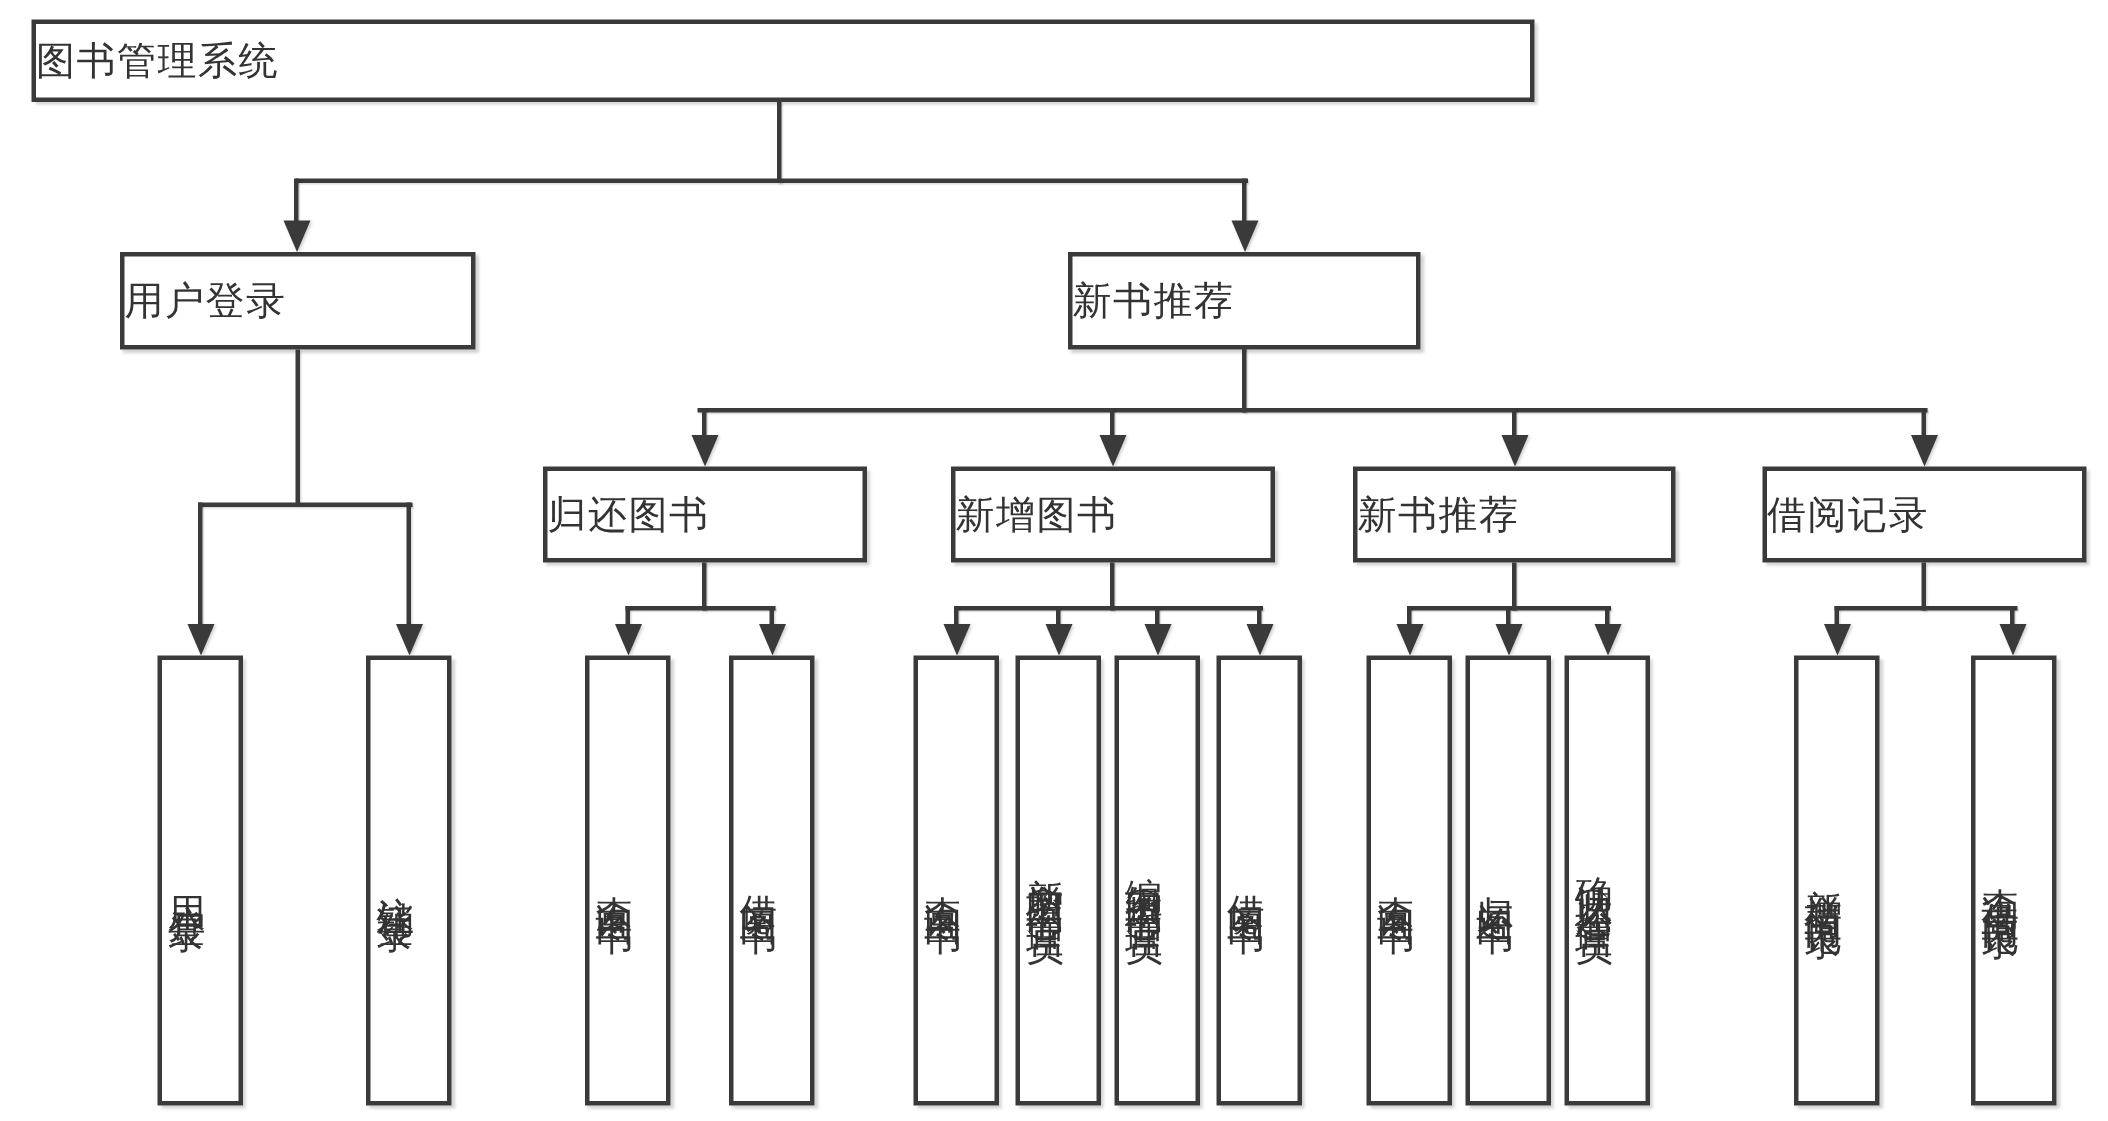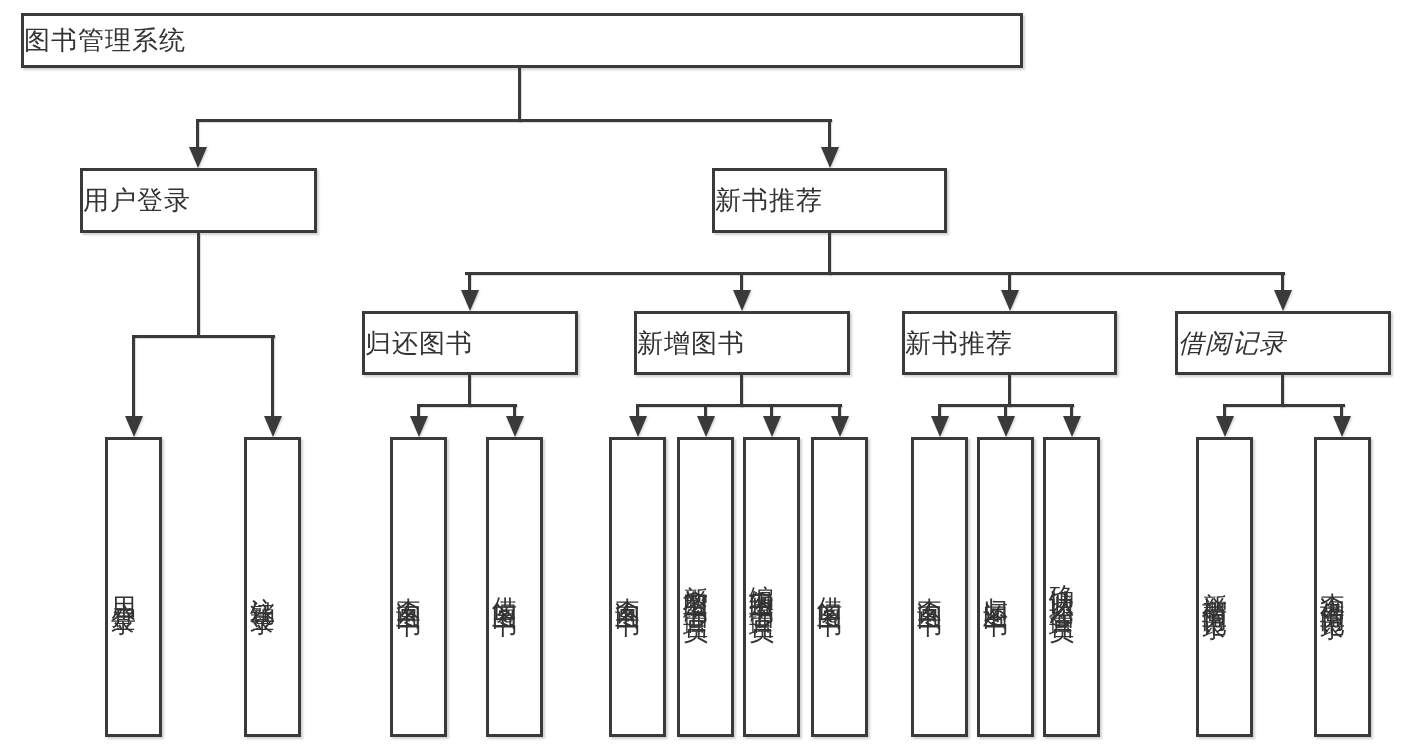--- a/index.html
+++ b/index.html
@@ -103,21 +103,21 @@
 
   <div class="box" style="left:362px; top:311px; width:216px; height:64px;">
     <span class="hlabel">归还图书</span>
   </div>
   <div class="box" style="left:634px; top:311px; width:216px; height:64px;">
     <span class="hlabel">新增图书</span>
   </div>
   <div class="box" style="left:902px; top:311px; width:215px; height:64px;">
     <span class="hlabel">新书推荐</span>
   </div>
-  <div class="box" style="left:1175px; top:311px; width:216px; height:64px;font-style:italic;">
+  <div class="box" style="left:1175px; top:311px; width:216px; height:64px;">
     <span class="hlabel">借阅记录</span>
   </div>
 
   <div class="line" style="left:468px; top:375px; width:3px; height:32px;"></div>
   <div class="line" style="left:417px; top:404px; width:100px; height:3px;"></div>
   <div class="line" style="left:417px; top:404px; width:3px; height:14px;"></div>
   <div class="arrow" style="left:410px; top:416px;"></div>
   <div class="line" style="left:513px; top:404px; width:3px; height:14px;"></div>
   <div class="arrow" style="left:506px; top:416px;"></div>
 

